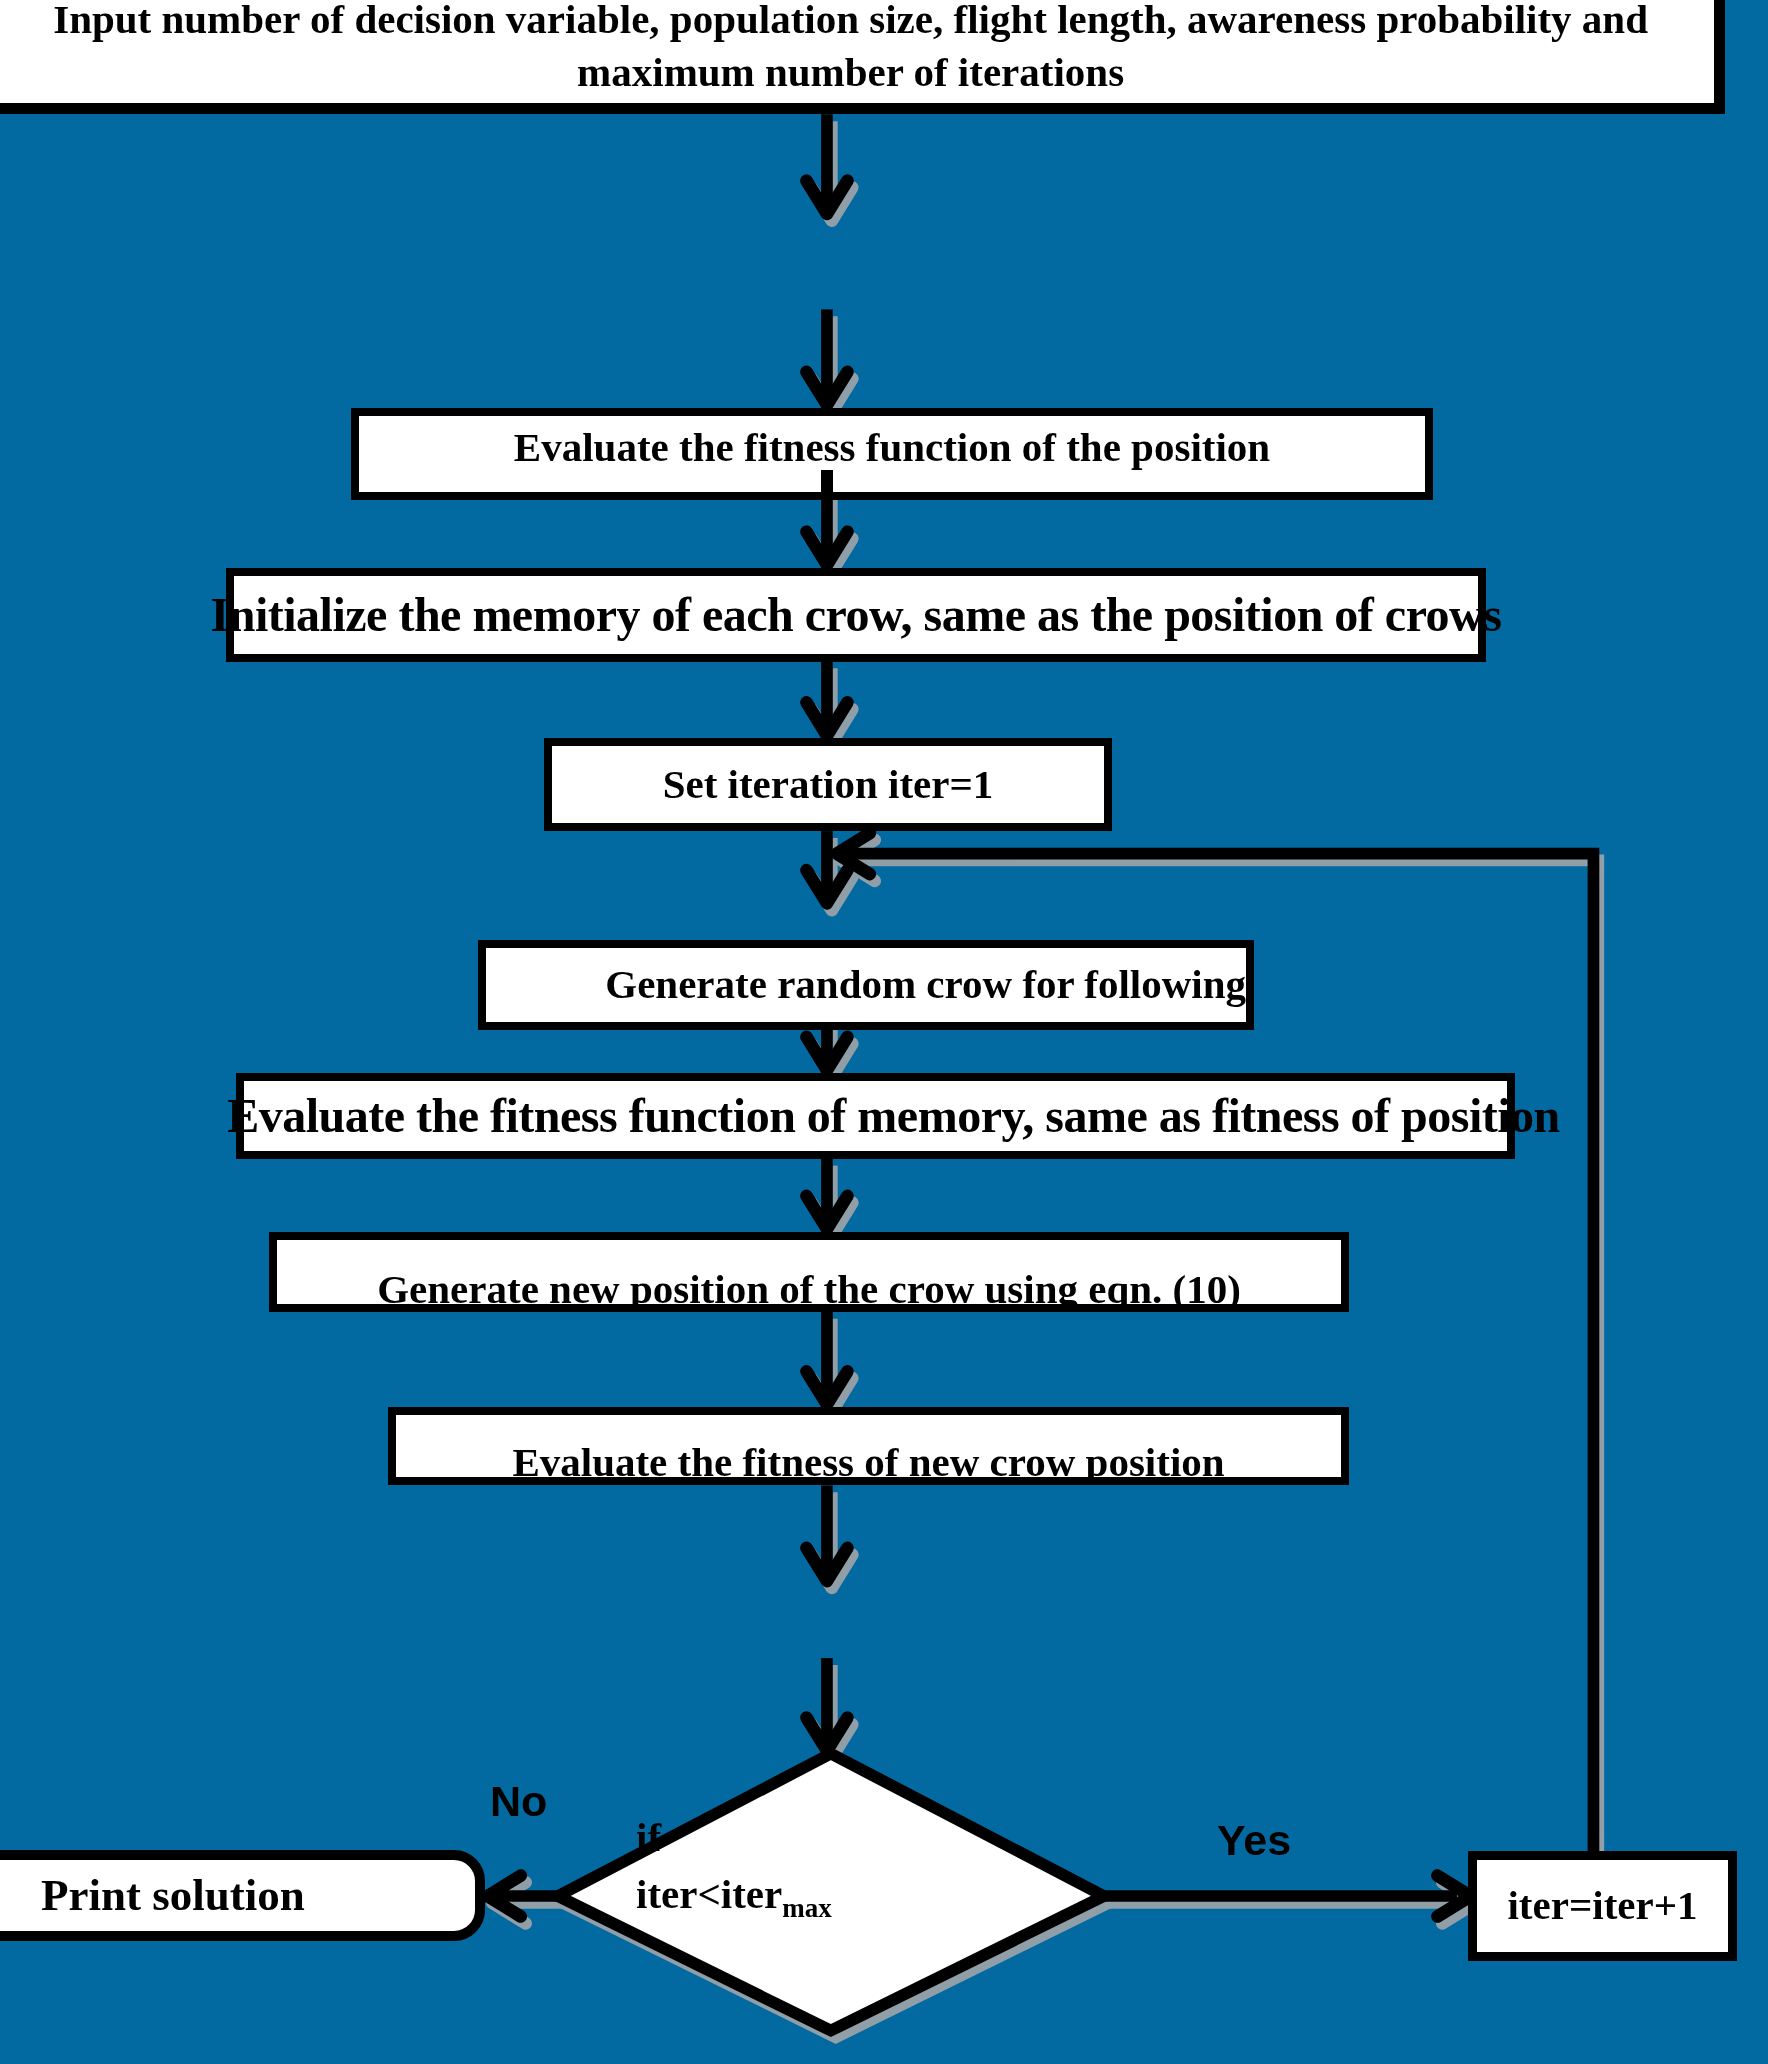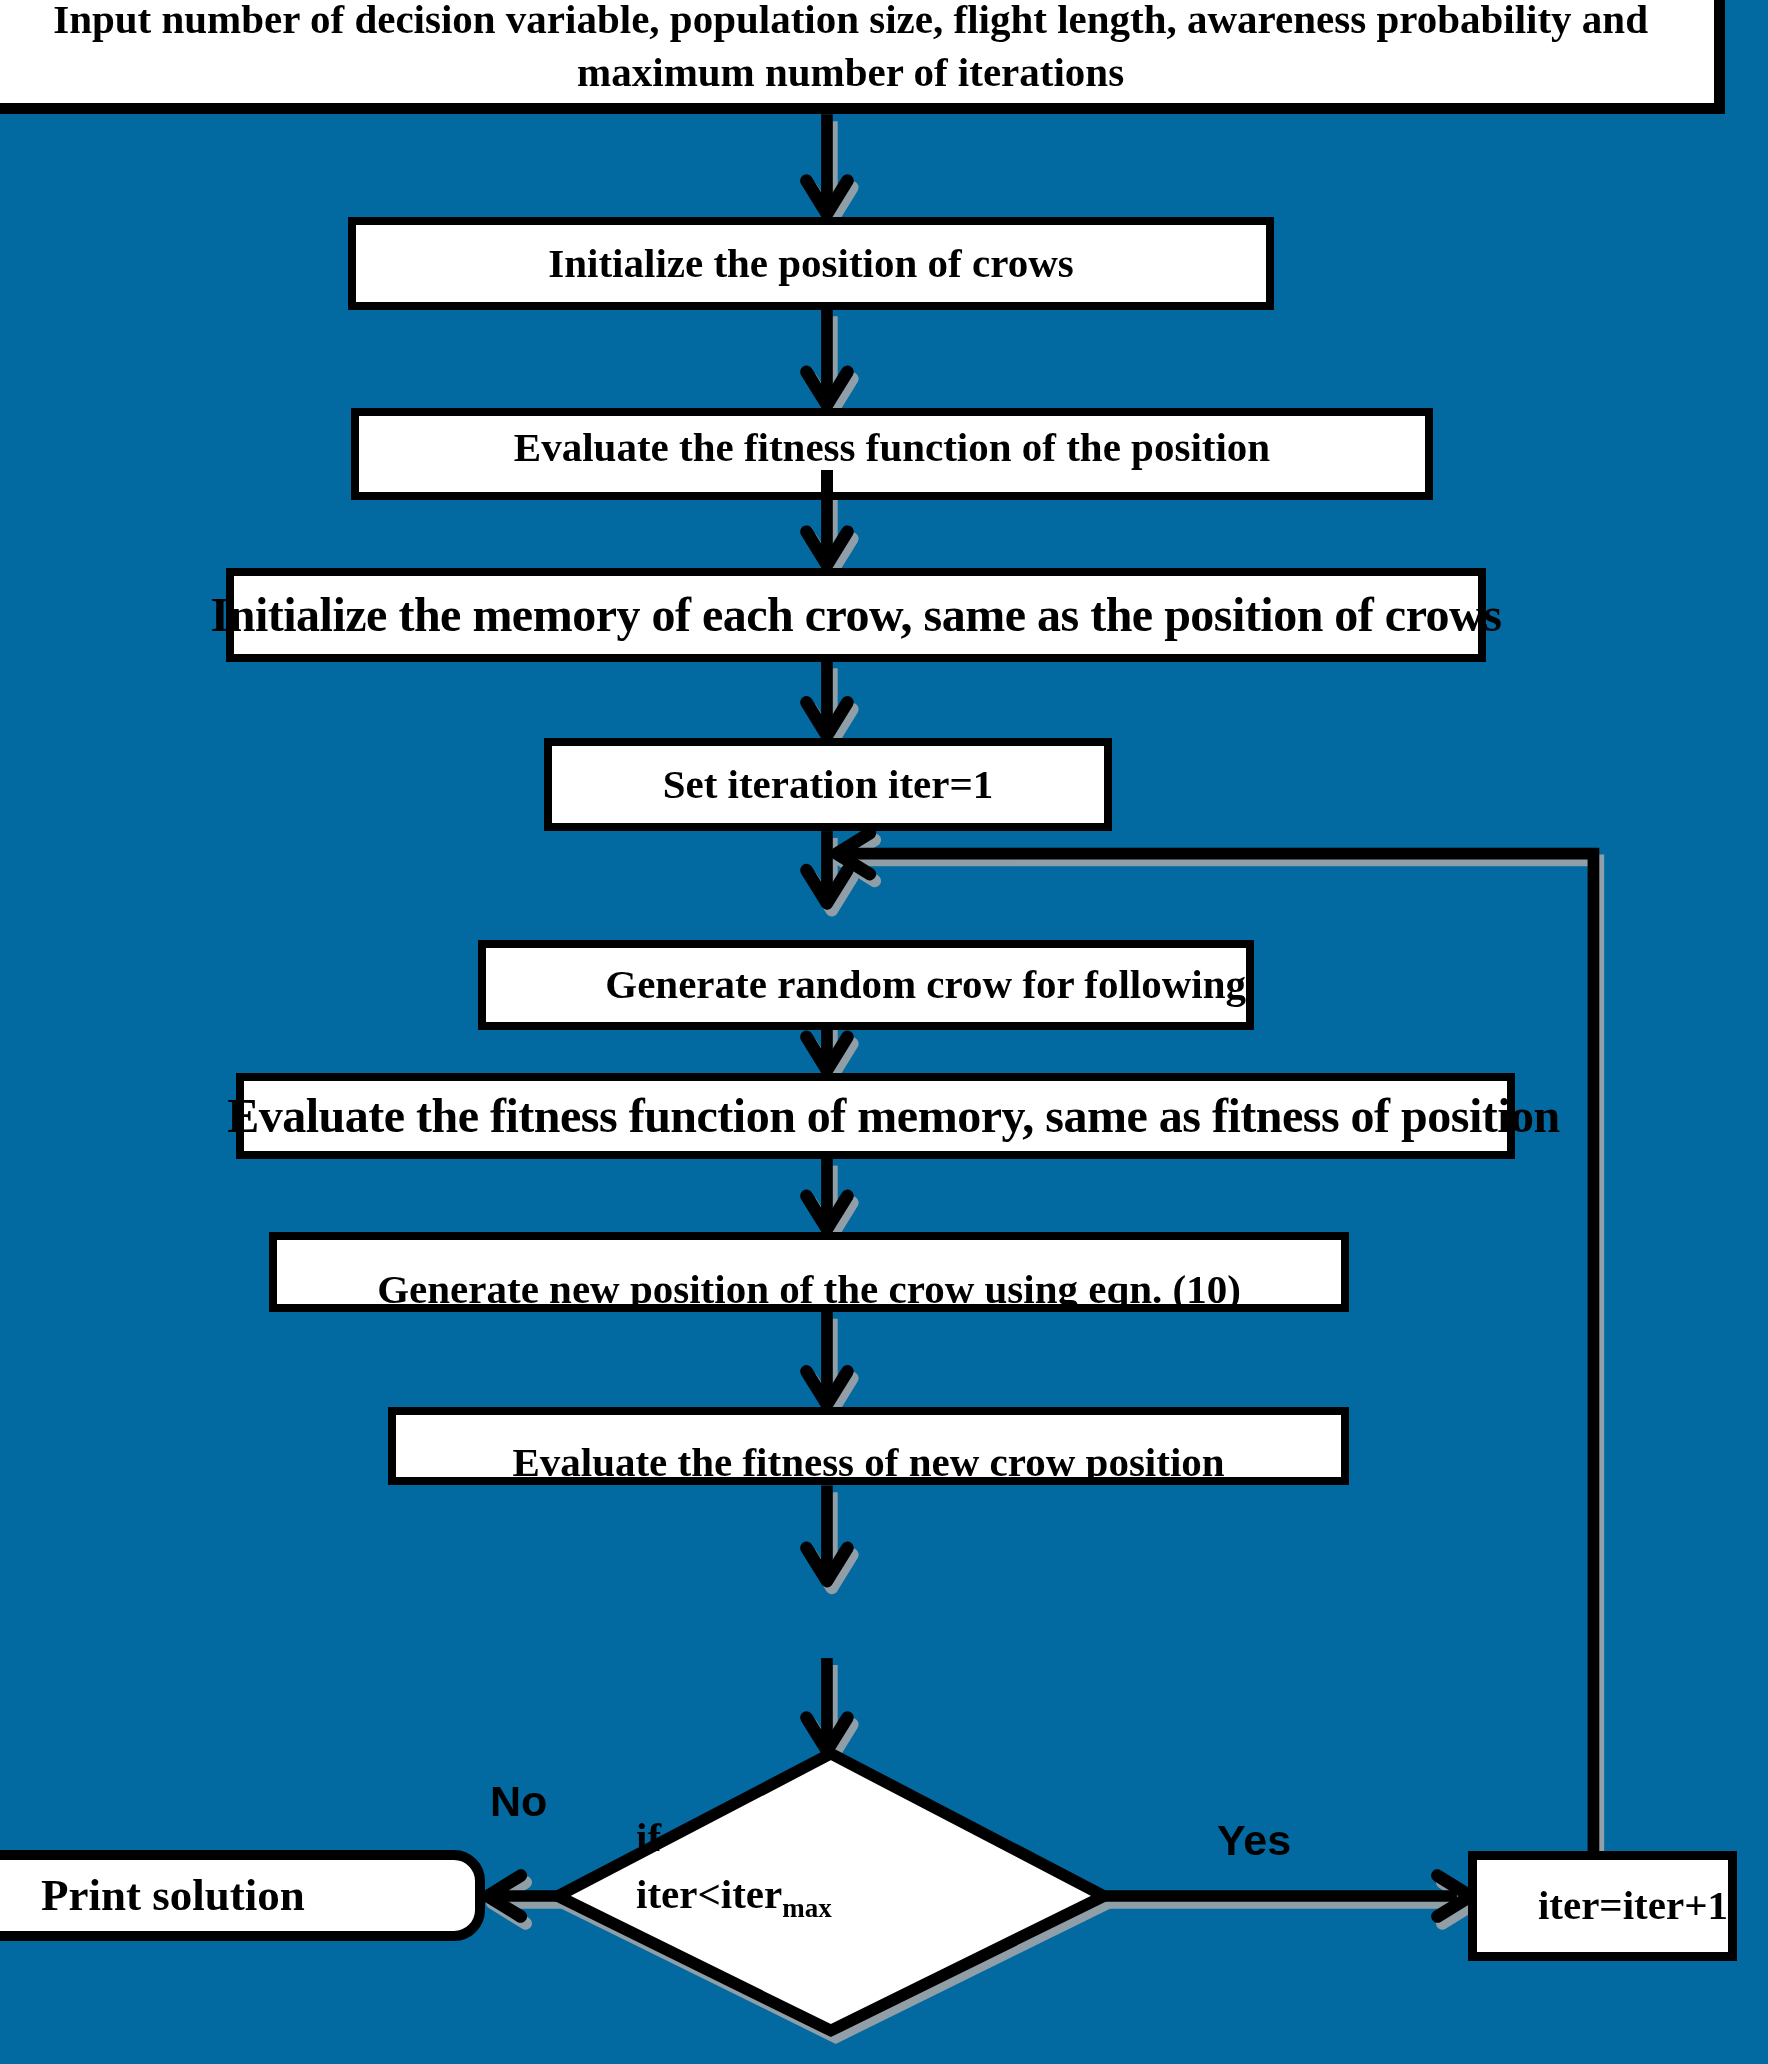--- a/index.html
+++ b/index.html
@@ -107,23 +107,20 @@
       <path d="M534,1923 L500,1944 L534,1965"></path>
       <path d="M1474,1923 L1508,1944 L1474,1965"></path>
       <path d="M892,854 L858,875 L892,896"></path>
     </g>
   </svg>
 
   <div class="box" id="n-input" style="left:-23.4px;top:-27px;width:1748px;height:141px;">
     <span class="lbl">Input number of decision variable, population size, flight length, awareness probability and maximum number of iterations</span>
   </div>
 
-  <div class="box" style="left:348px;top:217px;width:926px;height:93px;">
-    <span class="lbl">Initialize the position of crows</span>
-  </div>
 
   <div class="box" style="left:351px;top:408px;width:1082px;height:92px;">
     <span class="lbl" style="margin-top:-13.7px;">Evaluate the fitness function of the position</span>
   </div>
   <div class="tail" style="left:821px;top:470px;height:29px;"></div>
 
   <div class="box tight" style="left:226px;top:568px;width:1260px;height:94px;">
     <span class="lbl">Initialize the memory of each crow, same as the position of crows</span>
   </div>
 
@@ -150,21 +147,21 @@
 
   <div id="d-text" style="left:636px;top:1809px;width:390px;">
     <div>if</div>
     <div><span>iter&lt;iter</span><sub>max</sub></div>
   </div>
 
   <div class="box" id="n-print" style="left:-33px;top:1850px;width:518px;height:91px;">
     <span class="lbl">Print solution</span>
   </div>
 
-  <div class="box" id="n-iter" style="left:1468px;top:1851px;width:269px;height:110px;justify-content:flex-end;">
+  <div class="box" id="n-iter" style="left:1468px;top:1851px;width:269px;height:110px;">
     <span class="lbl">iter=iter+1</span>
   </div>
 
   <div class="edge-label" style="left:490px;top:1777px;">No</div>
   <div class="edge-label" style="left:1217px;top:1816px;">Yes</div>
 
 </div>
 
 
 </body></html>

